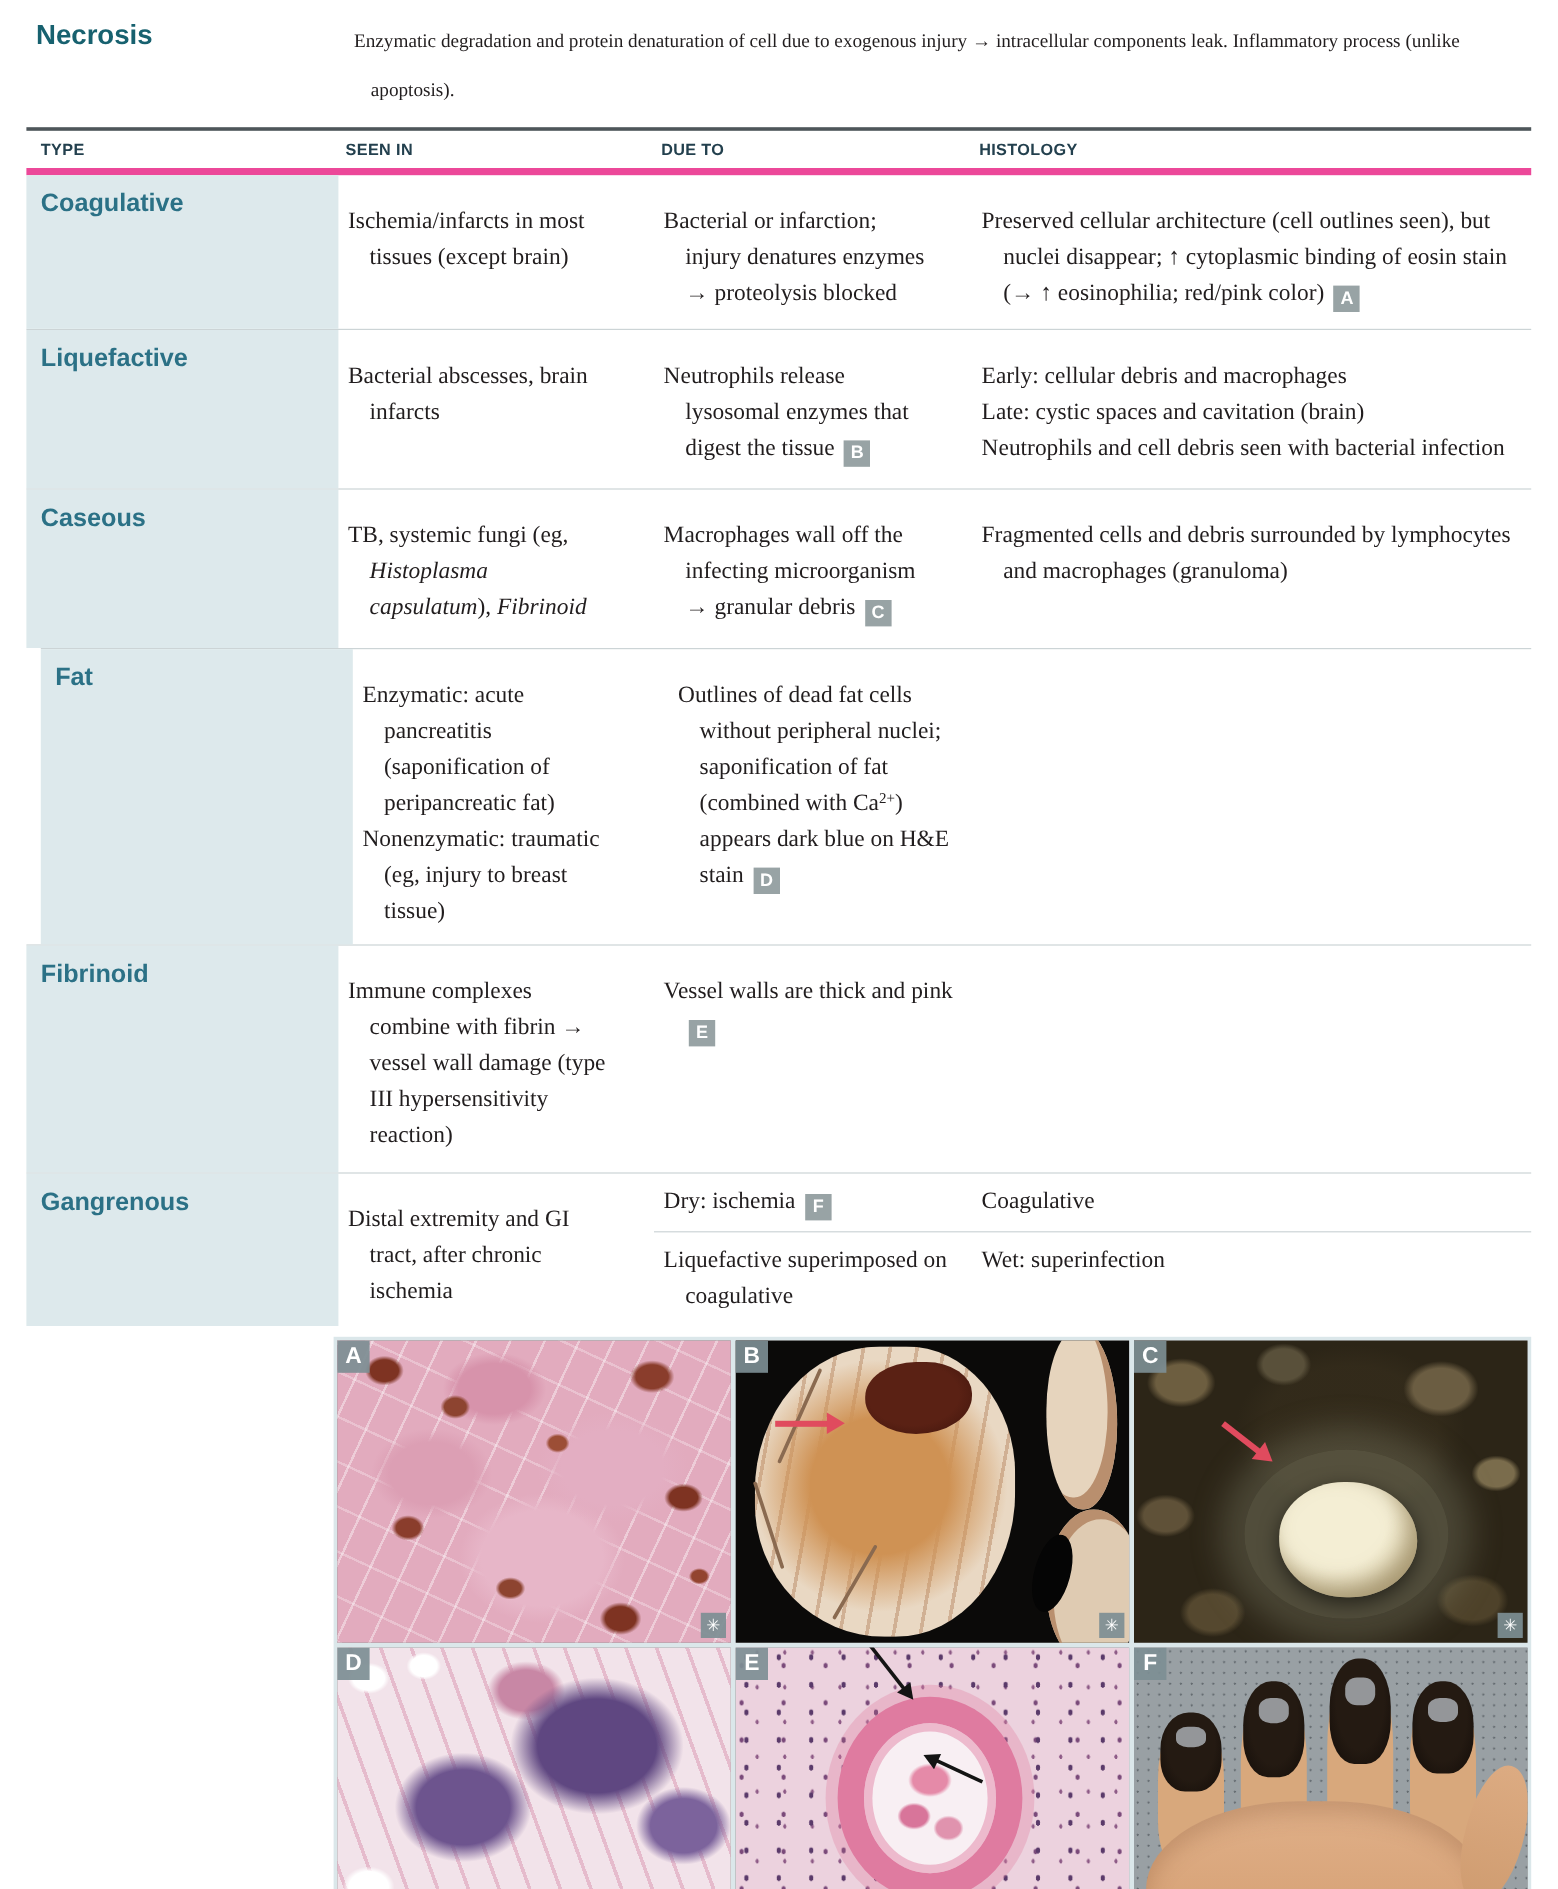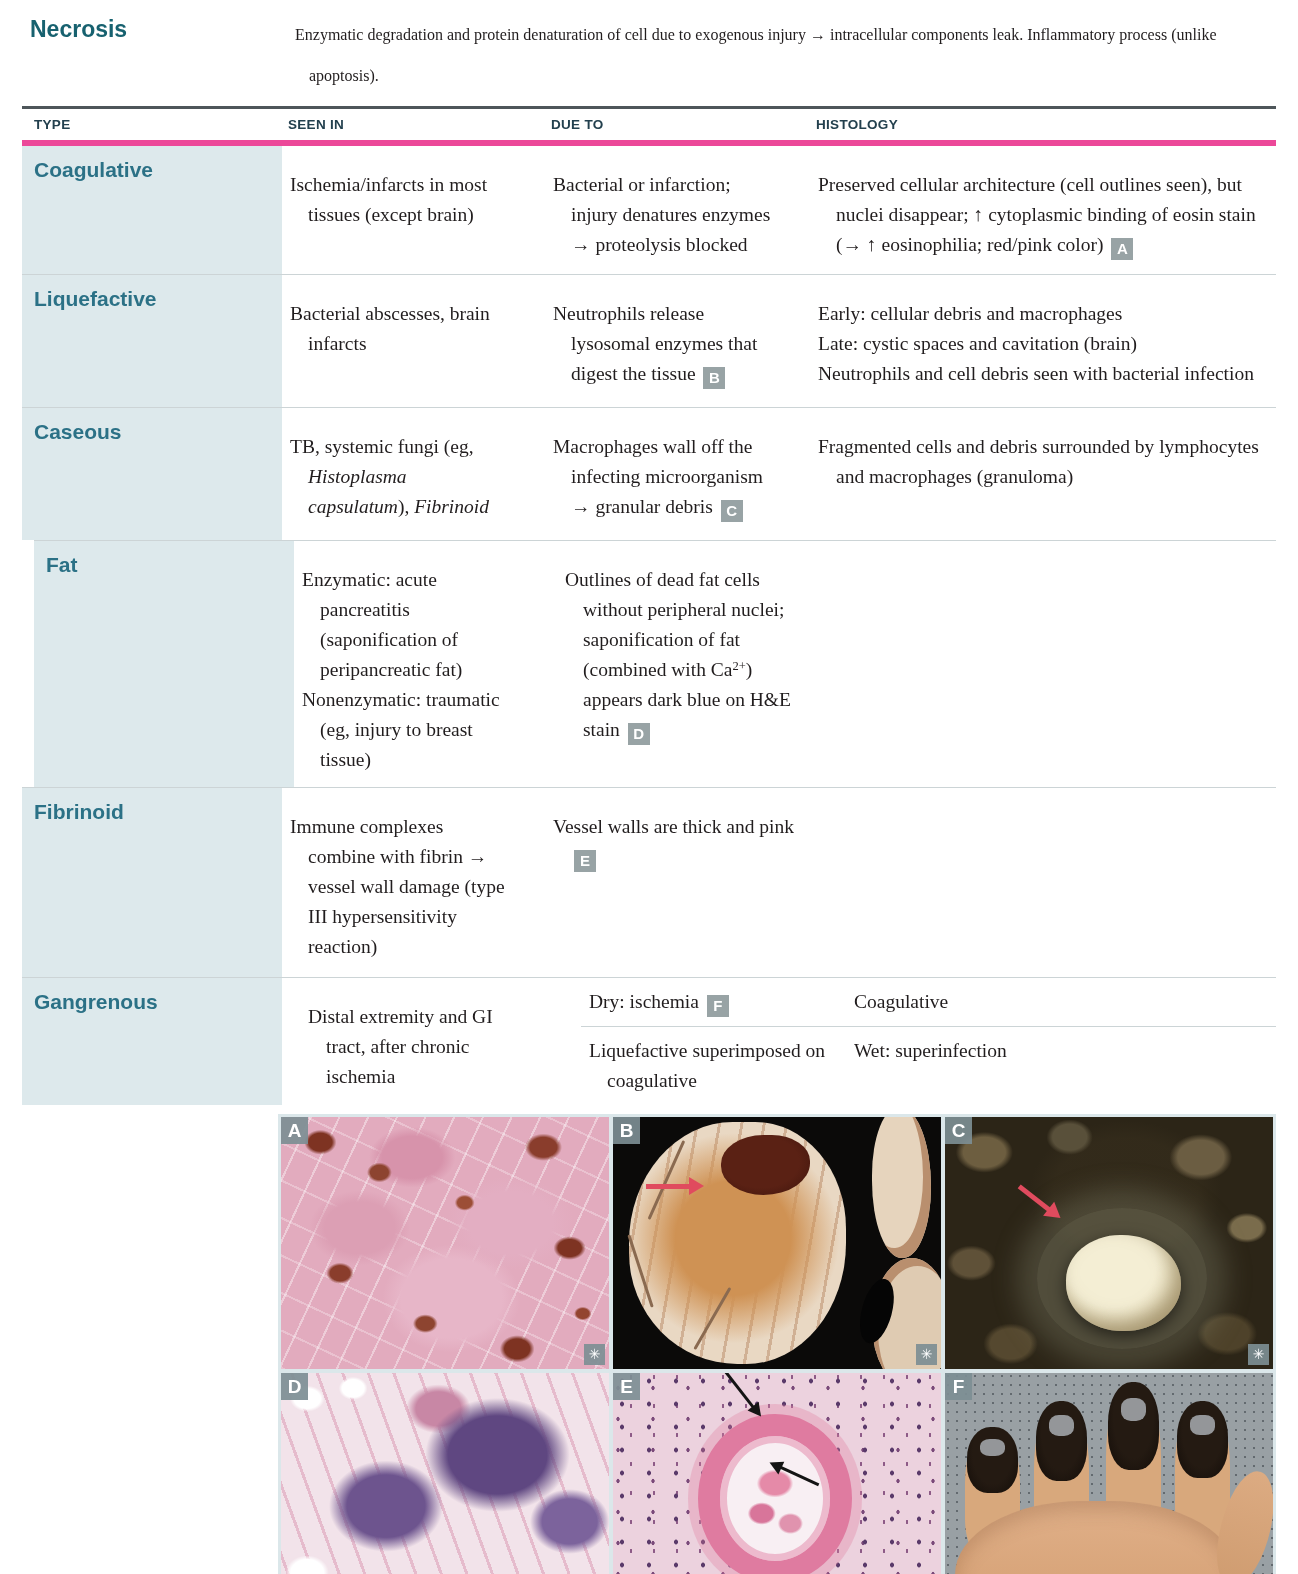--- a/index.html
+++ b/index.html
@@ -47,21 +47,21 @@
     padding:8px 6px 8px 6px;
   }
   .th.first { padding-left:12px; }
 
   .t-row {
     display:grid;
     grid-template-columns:260px 263px 265px 1fr;
     border-top:1px solid #ccd4d6;
   }
   .t-row.first { border-top:none; }
-  .t-row.gangrenous { grid-template-columns:260px 263px 1fr;gap:18px; }
+  .t-row.gangrenous { grid-template-columns:260px 263px 1fr; }
 
   .cell { padding:24px 14px 12px 8px; font-size:19.5px; line-height:30px; }
   .cell-type {
     background:#dde9ec;
     font-family:"Liberation Sans", sans-serif;
     font-size:21px; font-weight:bold;
     color:#2b7186;
     padding:11px 10px 10px 12px;
     line-height:26px;
   }

